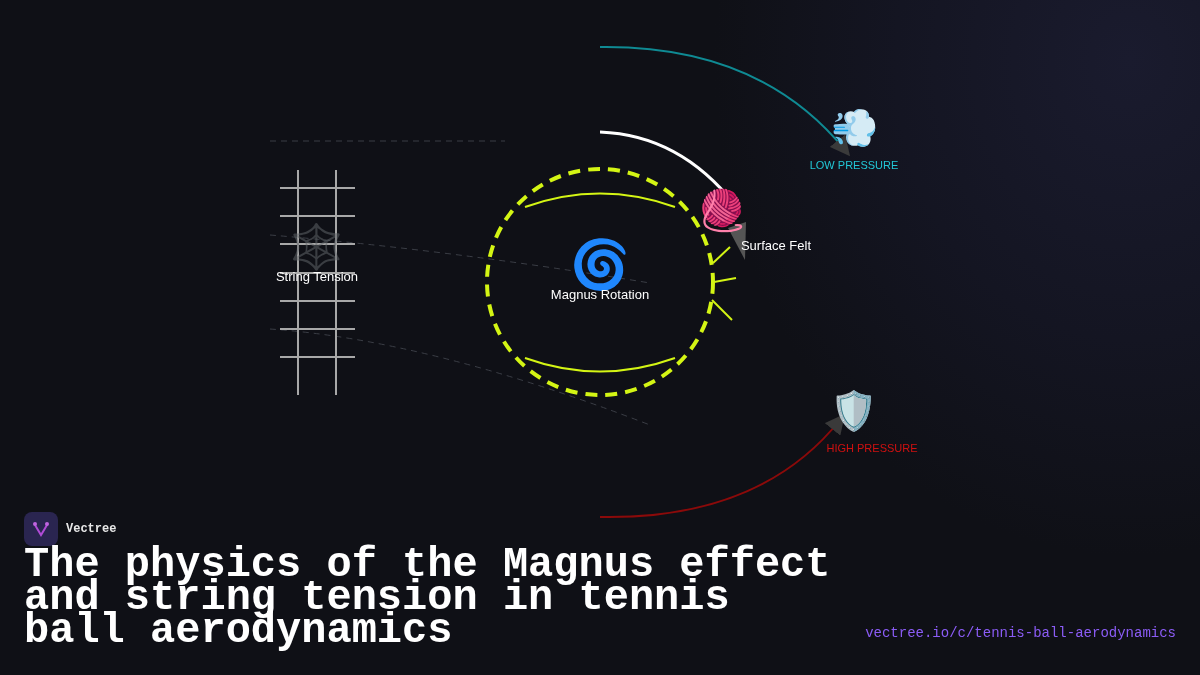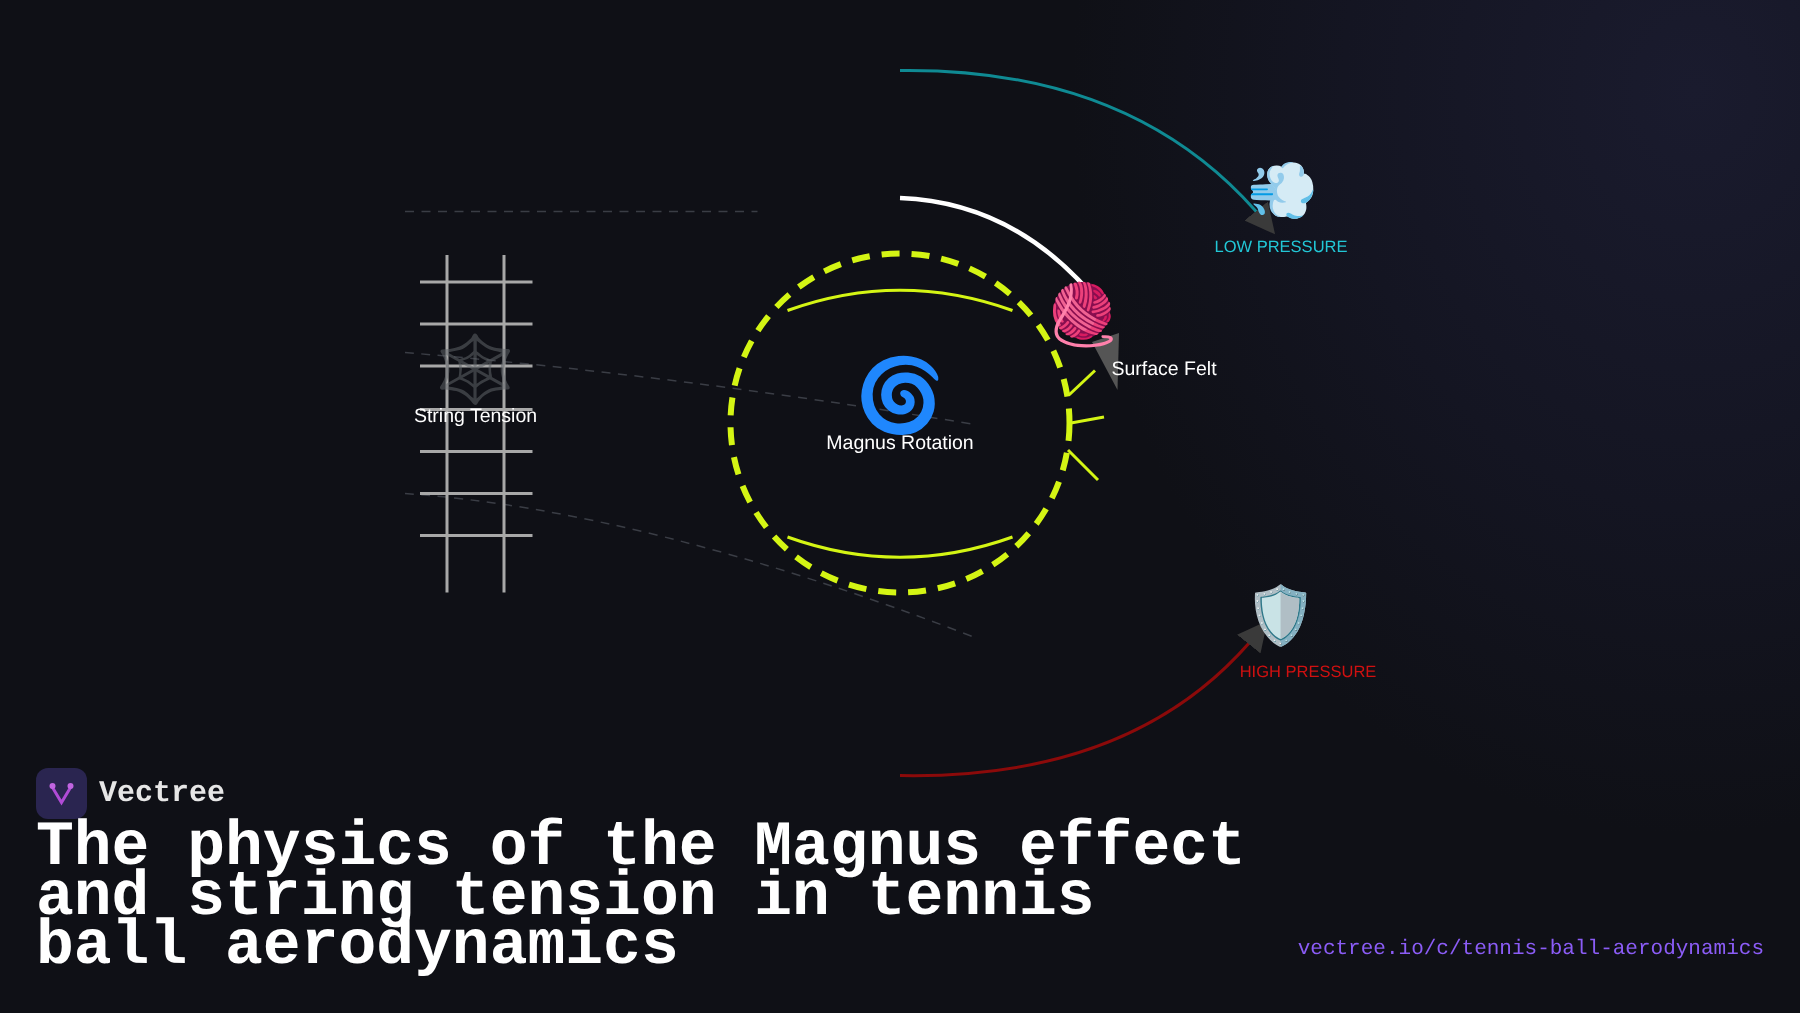--- a/index.html
+++ b/index.html
@@ -13,21 +13,21 @@
     position:absolute; font-family:"Liberation Sans", sans-serif; font-size:13px; color:#ffffff;
     white-space:nowrap; transform:translateX(-50%);
   }
   .label.small { font-size:11px; }
   .emoji { position:absolute; transform:translate(-50%,-50%); line-height:1; }
   .brand { position:absolute; left:24px; top:512px; display:flex; align-items:center; gap:8px; }
   .brand-logo {
     width:34px; height:34px; border-radius:8px; background:#2a2550;
     display:flex; align-items:center; justify-content:center;
   }
-  .brand-name { font-family:"Liberation Mono", monospace; font-weight:bold; font-size:20px; color:#e6e6e6; }
+  .brand-name { font-family:"Liberation Mono", monospace; font-weight:bold; font-size:12px; color:#e6e6e6; }
   .title {
     position:absolute; left:24px; top:549px; width:820px;
     font-family:"Liberation Mono", monospace; font-weight:bold; font-size:42px; line-height:33px; color:#ffffff;
     margin:0;
   }
   .url {
     position:absolute; right:24px; top:625px;
     font-family:"Liberation Mono", monospace; font-size:14px; color:#8b5cf6;
   }
 </style>

